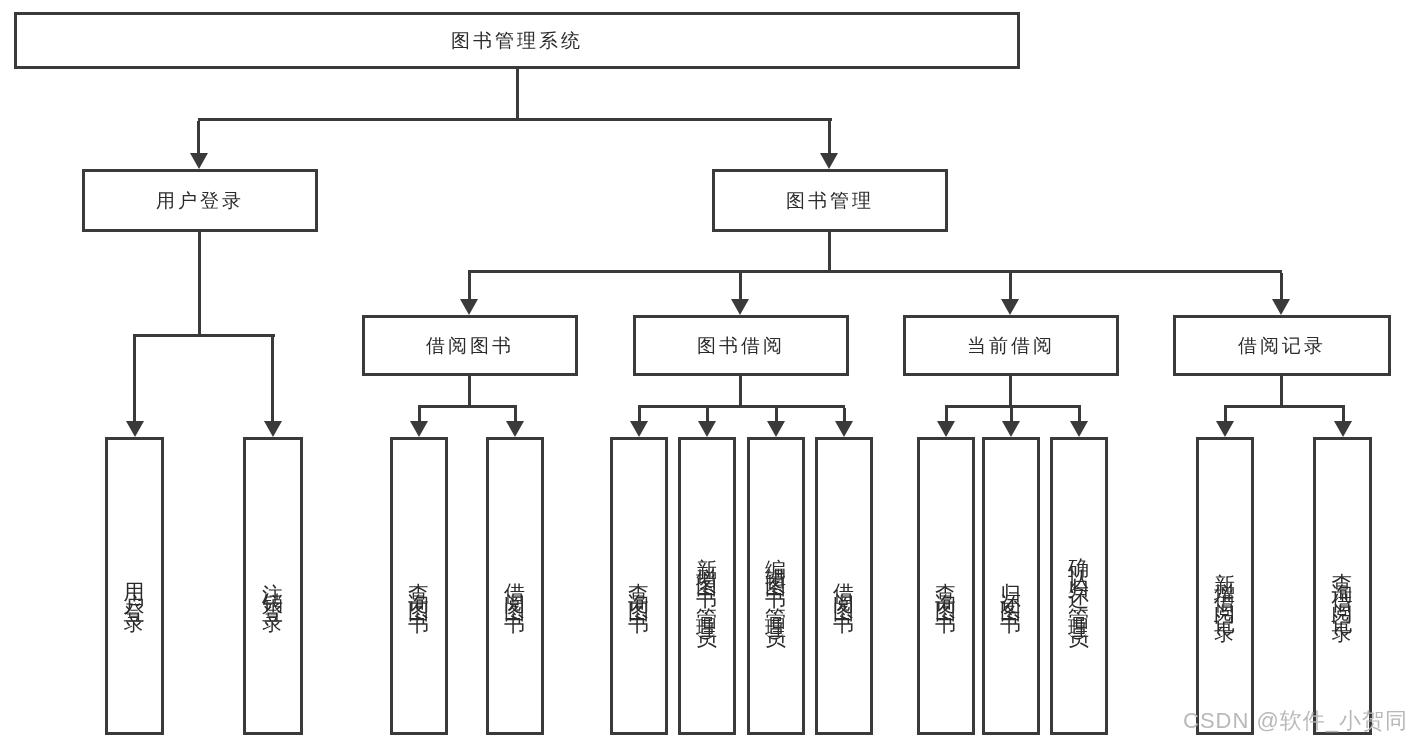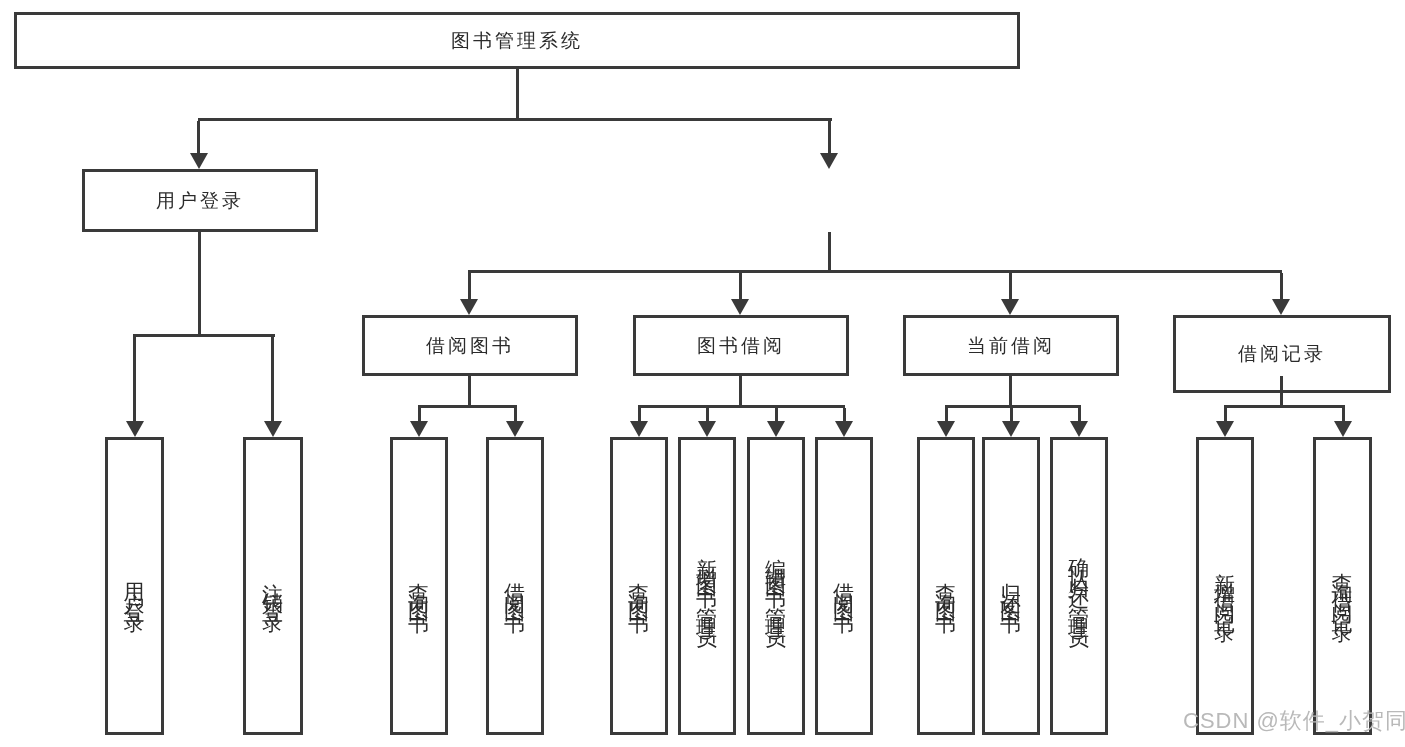--- a/index.html
+++ b/index.html
@@ -42,20 +42,23 @@
   <div class="vl" style="left:516px;top:69px;height:50px;"></div>
   <div class="hl" style="left:198px;top:118px;width:634px;"></div>
   <div class="vl" style="left:197px;top:121px;height:33px;"></div>
   <div class="ah" style="left:190px;top:153px;"></div>
   <div class="vl" style="left:828px;top:121px;height:33px;"></div>
   <div class="ah" style="left:820px;top:153px;"></div>
 
   <div class="box" style="left:82px;top:169px;width:236px;height:63px;">
     <span>用户登录</span>
   </div>
+  <div class="box" style="left:712px;top:169px;width:236px;height:63px;">
+    <span>图书管理</span>
+  </div>
 
   <div class="vl" style="left:198px;top:232px;height:104px;"></div>
   <div class="hl" style="left:133px;top:334px;width:142px;"></div>
   <div class="vl" style="left:133px;top:337px;height:84px;"></div>
   <div class="ah" style="left:126px;top:421px;"></div>
   <div class="vl" style="left:271px;top:337px;height:84px;"></div>
   <div class="ah" style="left:264px;top:421px;"></div>
 
   <div class="vl" style="left:828px;top:232px;height:40px;"></div>
   <div class="hl" style="left:468px;top:270px;width:814px;"></div>
@@ -70,21 +73,21 @@
 
   <div class="box" style="left:362px;top:315px;width:216px;height:61px;">
     <span>借阅图书</span>
   </div>
   <div class="box" style="left:633px;top:315px;width:216px;height:61px;">
     <span>图书借阅</span>
   </div>
   <div class="box" style="left:903px;top:315px;width:216px;height:61px;">
     <span>当前借阅</span>
   </div>
-  <div class="box" style="left:1173px;top:315px;width:218px;height:78px;">
+  <div class="box" style="left:1173px;top:315px;width:218px;height:61px;">
     <span>借阅记录</span>
   </div>
 
   <div class="vl" style="left:468px;top:376px;height:31px;"></div>
   <div class="hl" style="left:418px;top:405px;width:99px;"></div>
   <div class="vl" style="left:418px;top:408px;height:13px;"></div>
   <div class="ah" style="left:410px;top:421px;"></div>
   <div class="vl" style="left:514px;top:408px;height:13px;"></div>
   <div class="ah" style="left:506px;top:421px;"></div>
 

